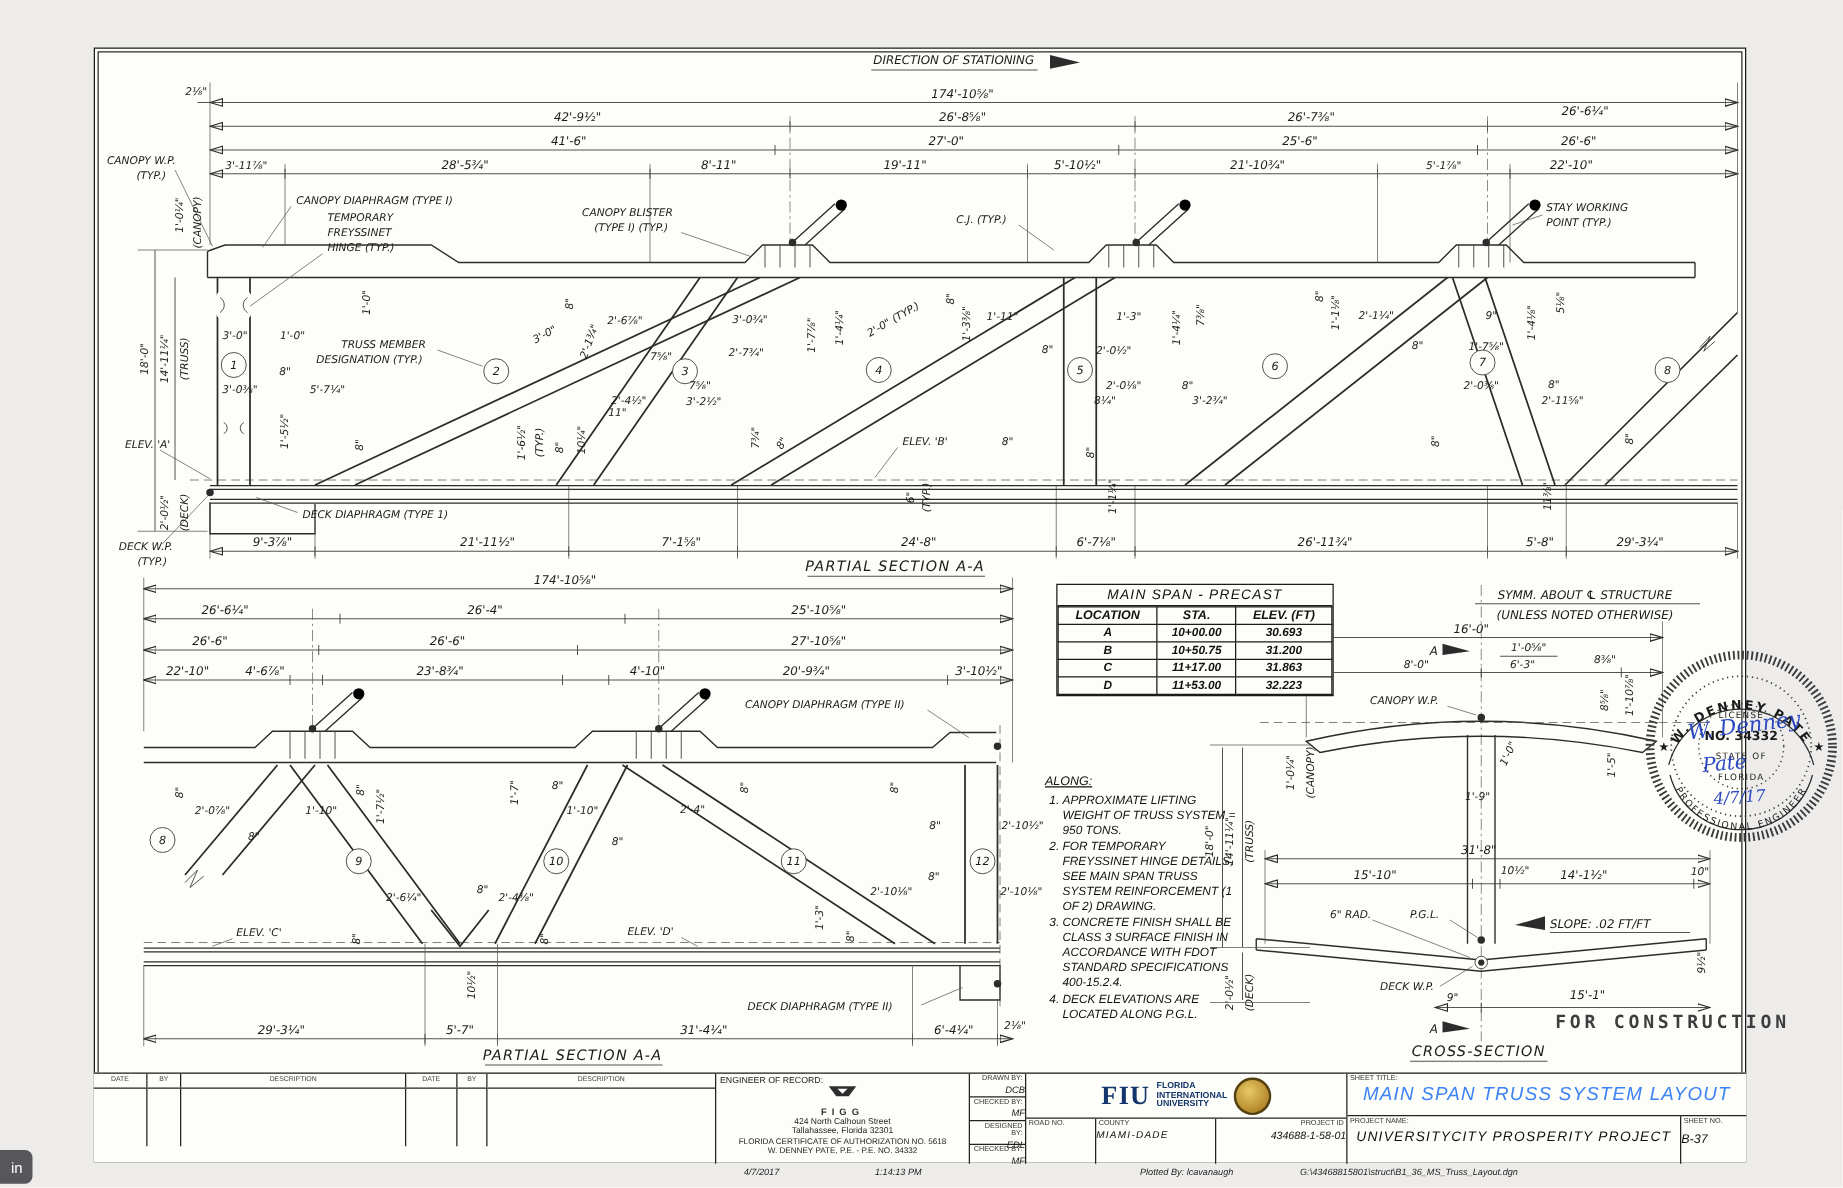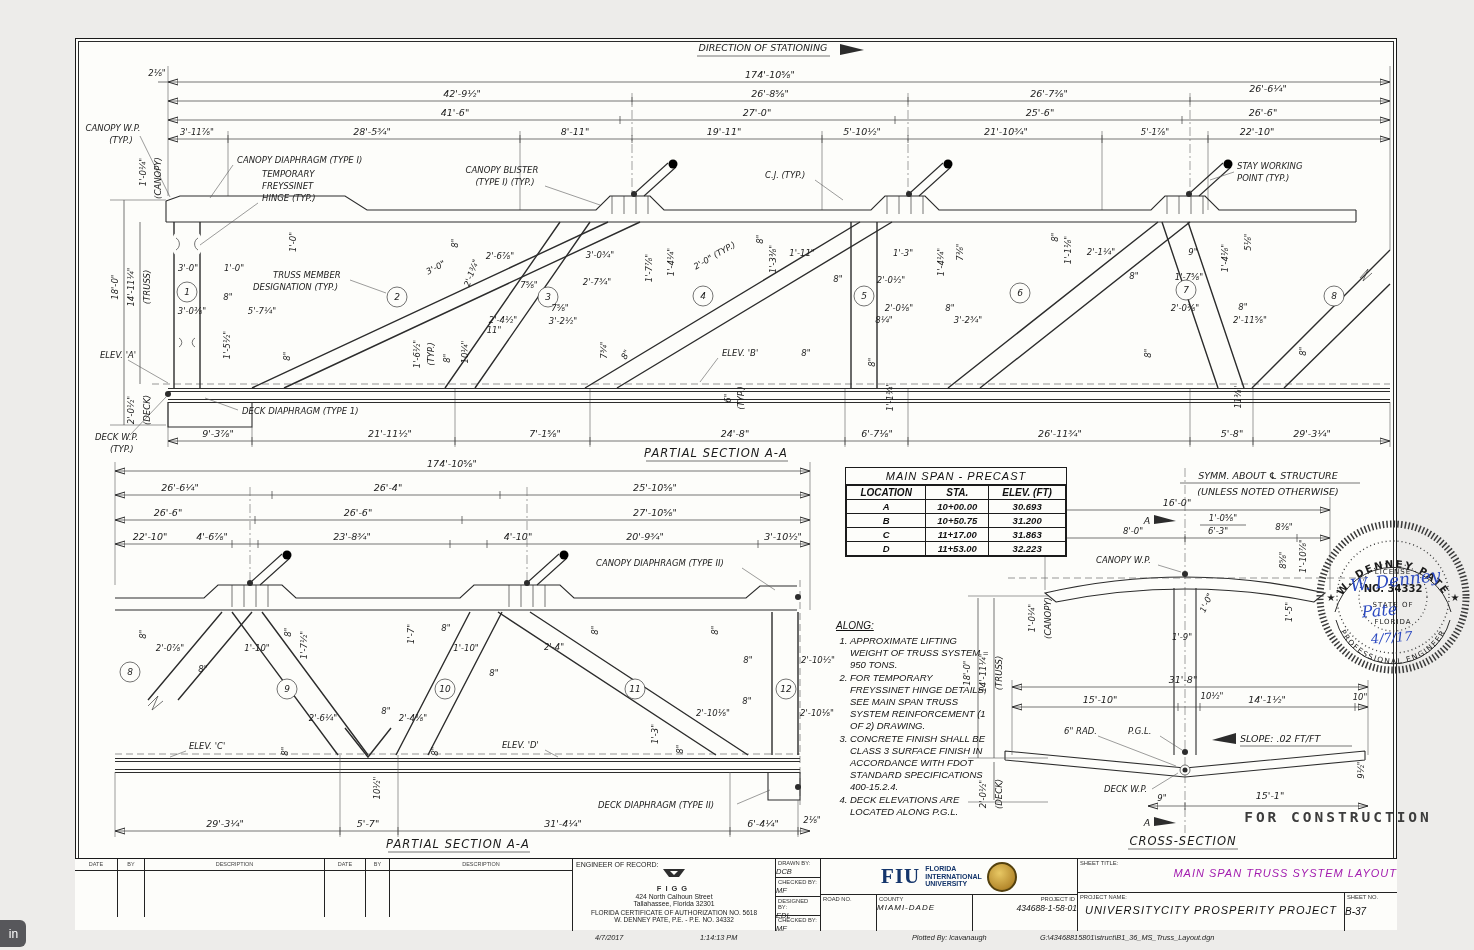--- a/index.html
+++ b/index.html
@@ -563,21 +563,21 @@
       <polygon points="6,1 28,1 22,9 12,9" fill="#2e2e2e"></polygon>
       <polygon points="13,3 21,3 17,7" fill="#fdfdfa"></polygon>
     </svg>
     <div style="font-size:7.5px;letter-spacing:4px;font-weight:bold;color:#333">FIGG</div>
     <div style="font-size:6.8px">424 North Calhoun Street</div>
     <div style="font-size:6.8px">Tallahassee, Florida 32301</div>
     <div style="font-size:6.5px;margin-top:2px">FLORIDA CERTIFICATE OF AUTHORIZATION NO. 5618</div>
     <div style="font-size:6.5px">W. DENNEY PATE, P.E. - P.E. NO. 34332</div>
   </div>
 
-  <div class="tbx" style="left:700px;top:0;width:45px;height:72px;text-align:left">
+  <div class="tbx" style="left:700px;top:0;width:45px;height:72px;text-align:right">
     <div style="height:18px;border-bottom:1px solid #222">
         <div class="lab">DRAWN BY:</div>
         <div class="ital" style="font-size:7.5px">DCB</div>
       </div>
     <div style="height:18px;border-bottom:1px solid #222">
         <div class="lab">CHECKED BY:</div>
         <div class="ital" style="font-size:7.5px">MF</div>
       </div>
     <div style="height:18px;border-bottom:1px solid #222">
         <div class="lab">DESIGNED BY:</div>
@@ -610,21 +610,21 @@
       <div style="flex:1;text-align:right">
           <div class="lab">PROJECT ID</div>
           <div class="ital" style="font-size:8.5px;color:#111">434688-1-58-01</div>
         </div>
     </div>
   </div>
 
   <div class="tbx" style="left:1002px;top:0;width:320px;height:72px">
     <div style="height:33px;border-bottom:1px solid #222">
       <div class="lab">SHEET TITLE:</div>
-      <div class="ital" style="text-align:right;font-size:11px;letter-spacing:1px;color:#a21caf">MAIN SPAN TRUSS SYSTEM LAYOUT</div>
+      <div class="ital" style="text-align:center;font-size:15px;letter-spacing:1px;color:#3b82f6">MAIN SPAN TRUSS SYSTEM LAYOUT</div>
     </div>
     <div style="display:flex;height:38px">
       <div style="flex:1;border-right:1px solid #222">
         <div class="lab">PROJECT NAME:</div>
         <div class="ital" style="text-align:center;font-size:11px;letter-spacing:1px;color:#111;margin-top:3px">UNIVERSITYCITY PROSPERITY PROJECT</div>
       </div>
       <div style="width:52px;">
         <div class="lab">SHEET NO.</div>
         <div class="ital" style="font-size:10px;color:#111;margin-top:5px">B-37</div>
       </div>

